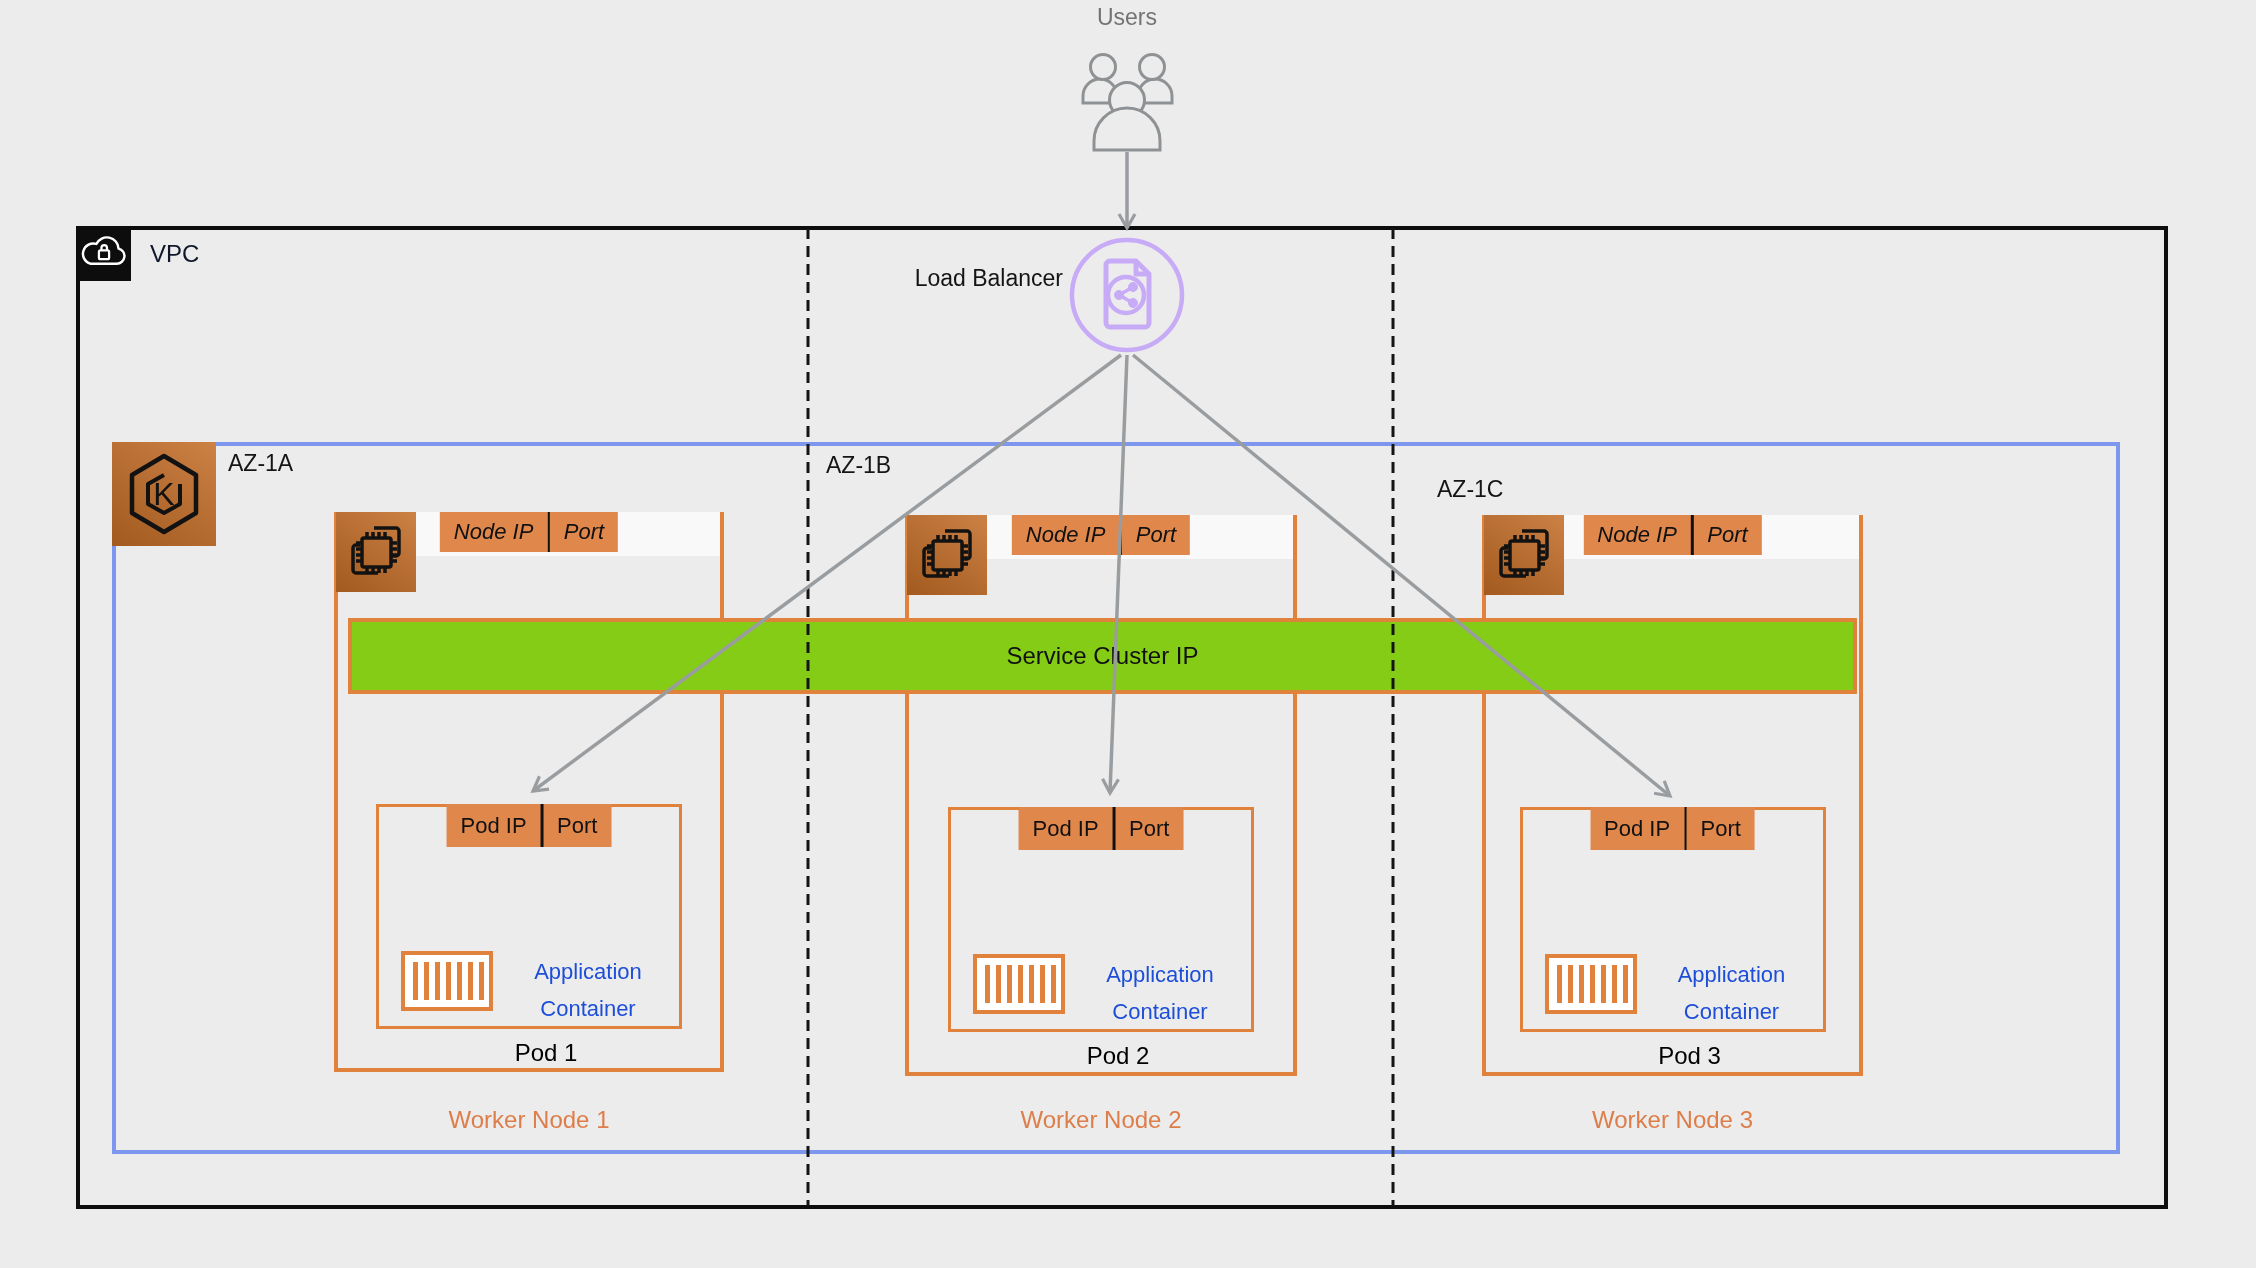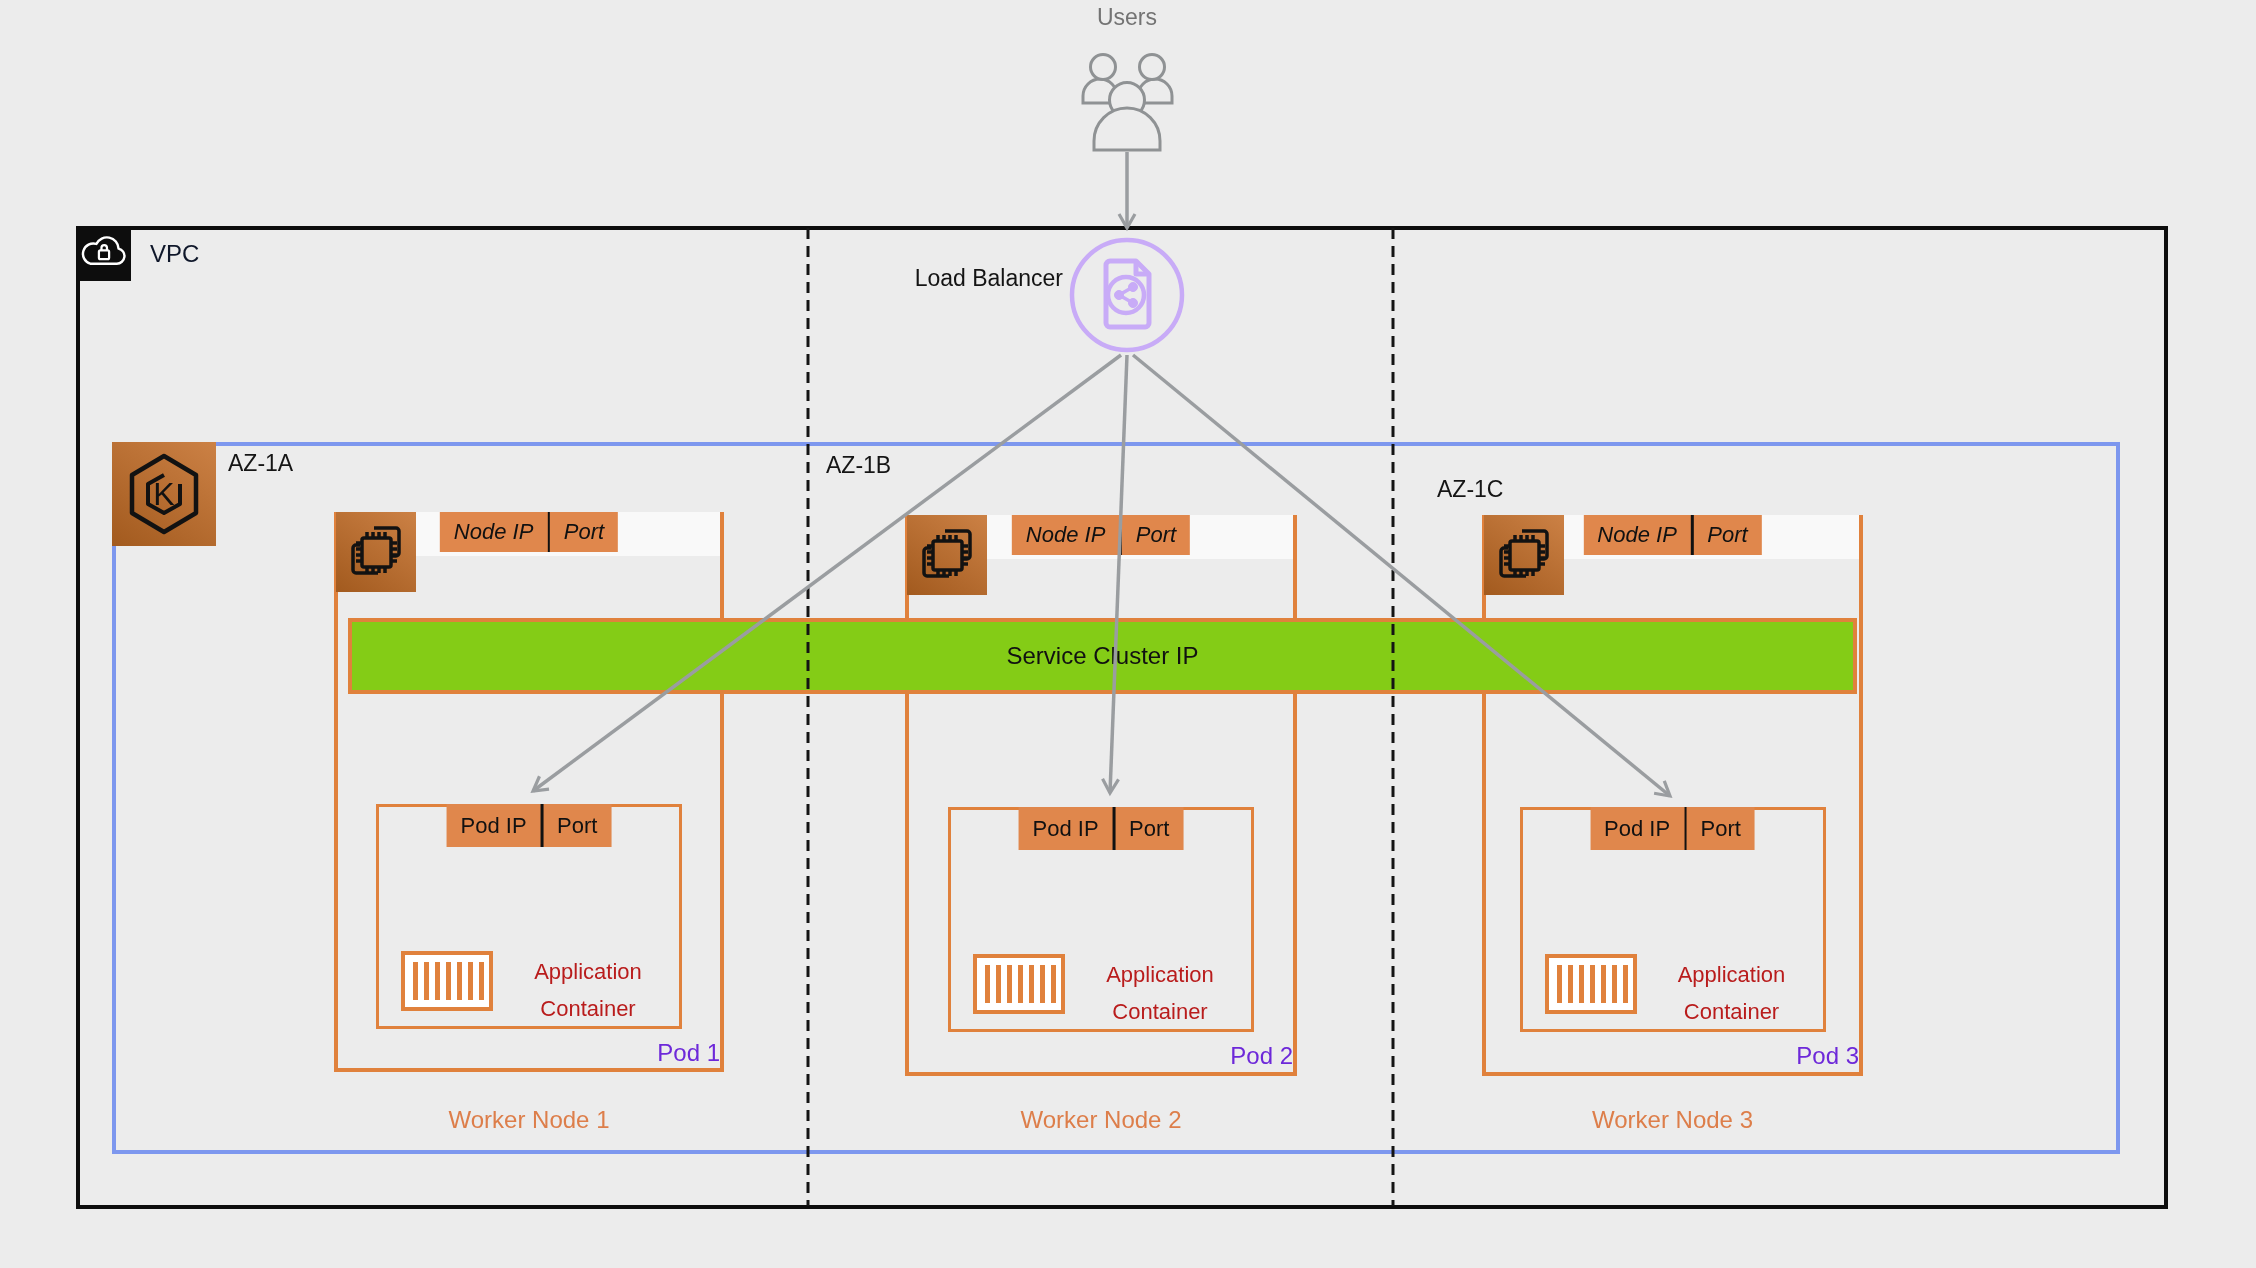--- a/index.html
+++ b/index.html
@@ -32,22 +32,22 @@
   .badge .cell{display:flex;align-items:center;padding:0 14px;}
   .badge .sep{width:2.5px;background:#111;}
   .node-badge{top:-4px;height:40px;font-style:italic;}
   .pod-badge{top:-3px;height:43px;}
 
   
   .pod{position:absolute;left:50%;transform:translateX(-50%);top:288px;width:306px;height:225px;
        border:3px solid #e0813c;box-sizing:border-box;}
   .cont-icon{position:absolute;left:22px;top:144px;}
   .cont-text{position:absolute;left:118px;top:146px;width:182px;text-align:center;
-             font-size:22px;line-height:37px;color:#b91c1c;}
-  .pod-label{position:absolute;left:0;width:100%;top:523px;text-align:right;font-size:24px;color:#6d28d9;}
+             font-size:22px;line-height:37px;color:#1d4ed8;}
+  .pod-label{position:absolute;left:0;width:100%;top:523px;text-align:center;font-size:24px;color:#000000;padding-left:17px;}
 
   
   .service-bar{left:348px;top:618px;width:1509px;height:76px;background:#84cc16;border:4px solid #e0813c;
                box-sizing:border-box;z-index:6;display:flex;align-items:center;justify-content:center;
                font-size:24px;color:#111;}
 
   
   .worker-label{top:1106px;text-align:center;font-size:24px;color:#dd7e4a;z-index:4;}
   #wl1{left:334px;width:390px;} #wl2{left:905px;width:392px;} #wl3{left:1482px;width:381px;}
 

